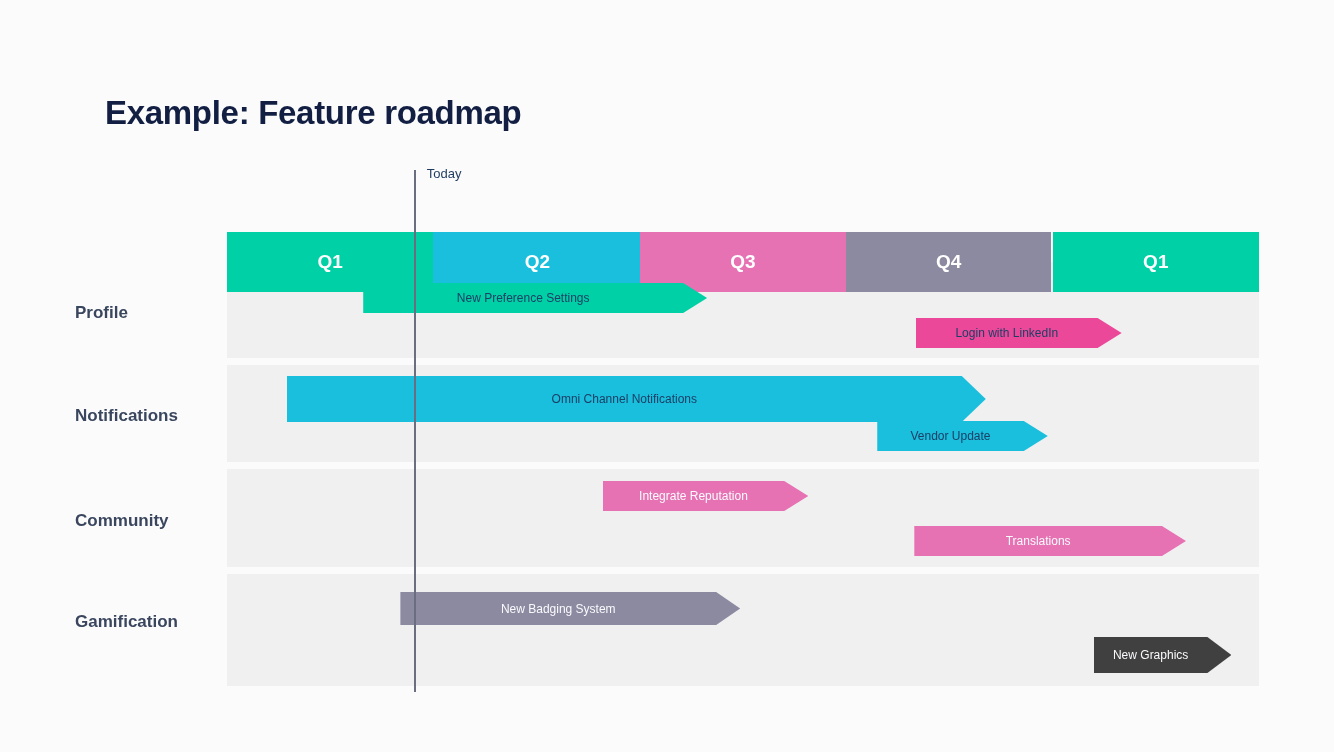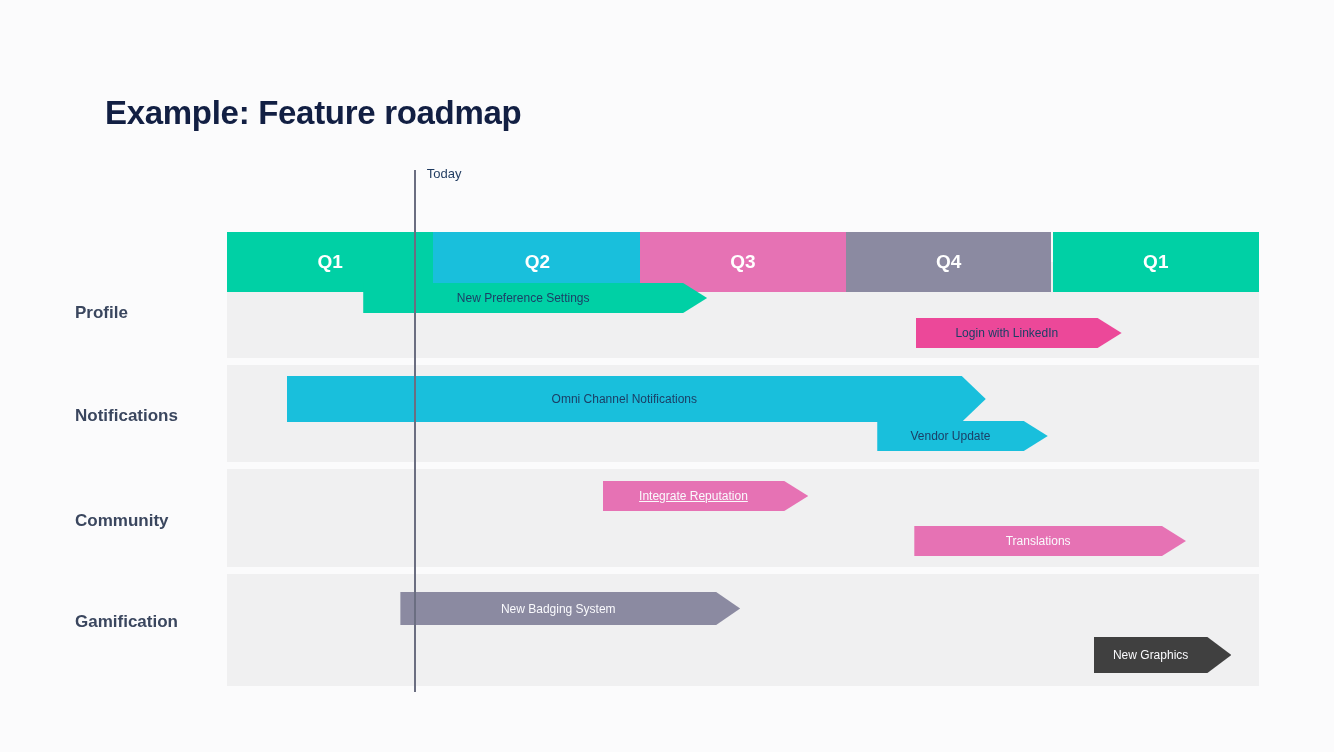--- a/index.html
+++ b/index.html
@@ -98,21 +98,21 @@
         </div>
         <div class="task-bar text-dark" style="left: 916px; width: 205.632px; top: 318px; height: 30px; background: #ec4899;">
           <span>Login with LinkedIn</span>
         </div>
         <div class="task-bar text-dark" style="left: 286.856px; width: 698.928px; top: 376px; height: 46px; background: rgb(25, 191, 220);">
           <span>Omni Channel Notifications</span>
         </div>
         <div class="task-bar text-dark" style="left: 848.264px; width: 170.544px; top: 421px; height: 30px; background: rgb(25, 191, 220); margin-left: 29px;">
           <span>Vendor Update</span>
         </div>
-        <div class="task-bar text-light" style="left: 602.648px; width: 205.632px; top: 481px; height: 30px; background: rgb(230, 114, 180); text-decoration: underline;">
+        <div class="task-bar text-light" style="left: 602.648px; width: 205.632px; top: 481px; height: 30px; background: rgb(230, 114, 180);">
           <span>Integrate Reputation</span>
         </div>
         <div class="task-bar text-light" style="left: 914.312px; width: 271.68px; top: 526px; height: 30px; background: rgb(230, 114, 180);">
           <span>Translations</span>
         </div>
         <div class="task-bar text-light" style="left: 400.376px; width: 339.792px; top: 592px; height: 33px; background: rgb(139, 138, 161);">
           <span>New Badging System</span>
         </div>
         <div class="task-bar text-light" style="left: 1093.88px; width: 137.52px; top: 637px; height: 36px; background: #404040;">
           <span>New Graphics</span>

